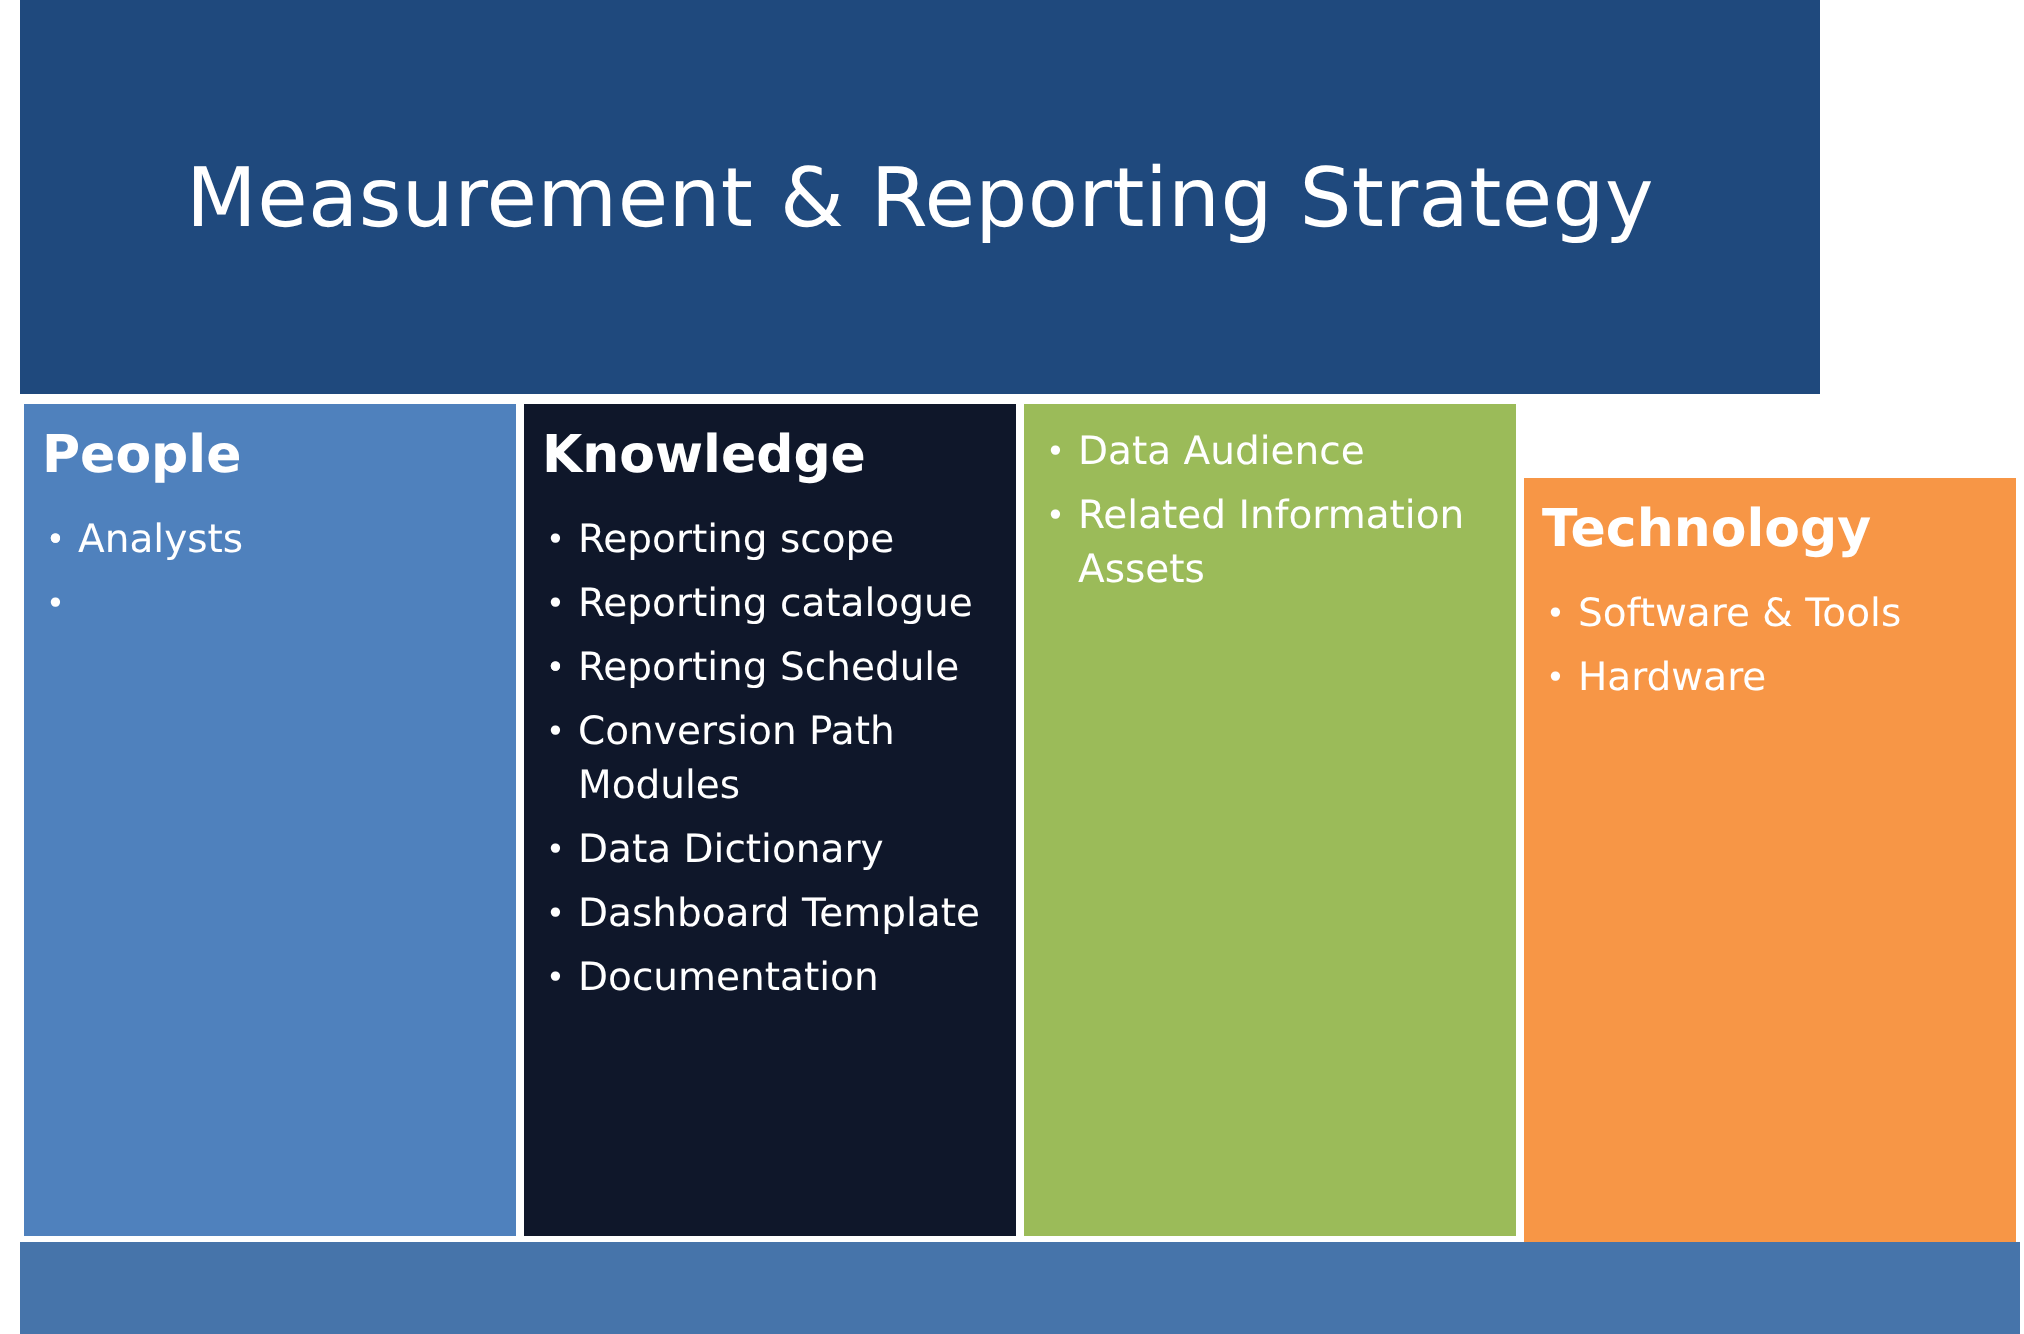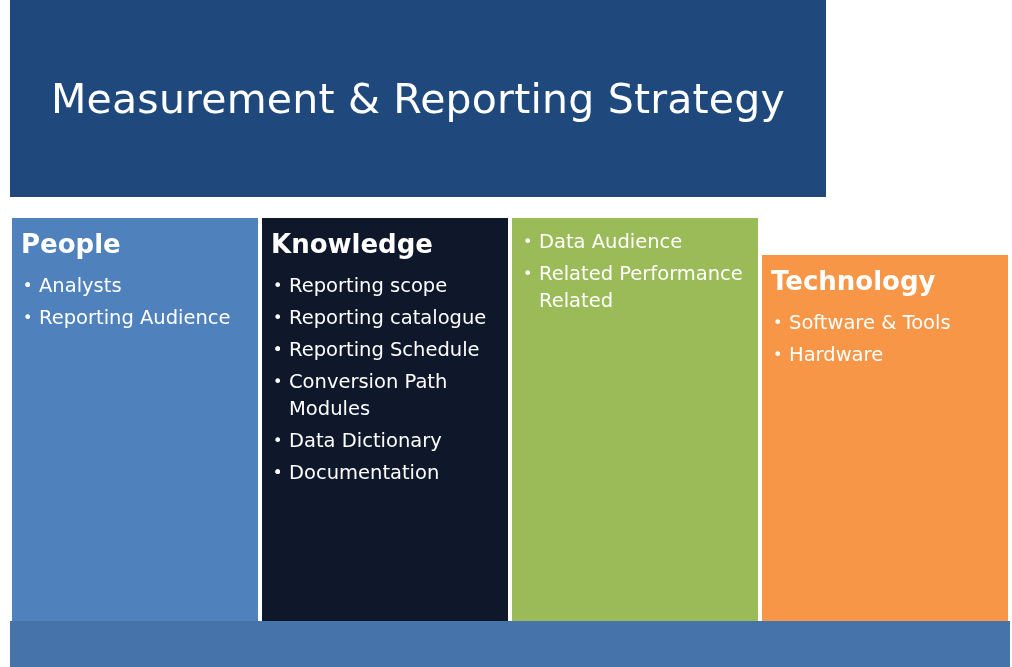--- a/index.html
+++ b/index.html
@@ -1,22 +1,22 @@
 <!DOCTYPE html>
 <html><head>
 <meta charset="utf-8">
 <style>
   html, body { margin: 0; padding: 0; background: #ffffff; }
   body { width: 1012px; height: 667px; position: relative; overflow: hidden;
          font-family: "DejaVu Sans", "Liberation Sans", sans-serif; }
-  .title-box { position: absolute; left: 10px; top: 0; width: 816px; height: 197px;
+  .title-box { position: absolute; left: 10px; top: 0; width: 900px; height: 197px;
                background: #1f497d; display: flex; align-items: center; justify-content: center; }
   .title-text { color: #ffffff; font-size: 41px; font-weight: normal; letter-spacing: 0.2px;
                 margin-top: 0; }
-  .col { position: absolute; top: 218px; height: 416px; width: 246px; box-sizing: border-box;
+  .col { position: absolute; top: 202px; height: 416px; width: 246px; box-sizing: border-box;
          padding: 10px 8px 0 9px; color: #ffffff; }
   .col-heading { font-size: 26px; font-weight: bold; margin: 0 0 12px 0; line-height: 32px; }
   .col ul { list-style: none; margin: 0; padding: 0; }
   .col li { position: relative; padding-left: 18px; font-size: 19.5px; line-height: 27px;
             margin-bottom: 5px; }
   .col li .bullet { position: absolute; left: 2px; top: 0; font-size: 16px; }
   .bottom-bar { position: absolute; left: 10px; top: 621px; width: 1000px; height: 46px;
                 background: #4674aa; }
 </style>
 </head>
@@ -24,42 +24,42 @@
 
 <div class="title-box">
   <div class="title-text">Measurement &amp; Reporting Strategy</div>
 </div>
 
 <div class="col" style="left:12px;background:#4f81bd;">
   <div class="col-heading">People</div>
   <ul>
     <li><span class="bullet">•</span></li>
     <li><span class="bullet">•</span><span>Analysts</span></li>
-    <li><span class="bullet">•</span><span>Reporting Audience</span></li>
+    <li><span class="bullet">•</span></li>
   </ul>
 </div>
 
 <div class="col" style="left:262px;background:#0f172a;">
   <div class="col-heading">Knowledge</div>
   <ul>
     <li><span class="bullet">•</span><span>Reporting scope</span></li>
     <li><span class="bullet">•</span><span>Reporting catalogue</span></li>
     <li><span class="bullet">•</span></li>
     <li><span class="bullet">•</span><span>Reporting Schedule</span></li>
     <li><span class="bullet">•</span><span>Conversion Path Modules</span></li>
     <li><span class="bullet">•</span><span>Data Dictionary</span></li>
-    <li><span class="bullet">•</span></li>
+    <li><span class="bullet">•</span><span>Dashboard Template</span></li>
     <li><span class="bullet">•</span><span>Documentation</span></li>
   </ul>
 </div>
 
 <div class="col" style="left:512px;background:#9bbb59;">
   <ul>
     <li><span class="bullet">•</span><span>Data Audience</span></li>
-    <li><span class="bullet">•</span><span>Related Performance Related</span></li>
+    <li><span class="bullet">•</span><span>Related Information Assets</span></li>
   </ul>
 </div>
 
 <div class="col" style="left:762px;background:#f79646;margin-top:37px;">
   <div class="col-heading">Technology</div>
   <ul>
     <li><span class="bullet">•</span><span>Software &amp; Tools</span></li>
     <li><span class="bullet">•</span><span>Hardware</span></li>
   </ul>
 </div>

